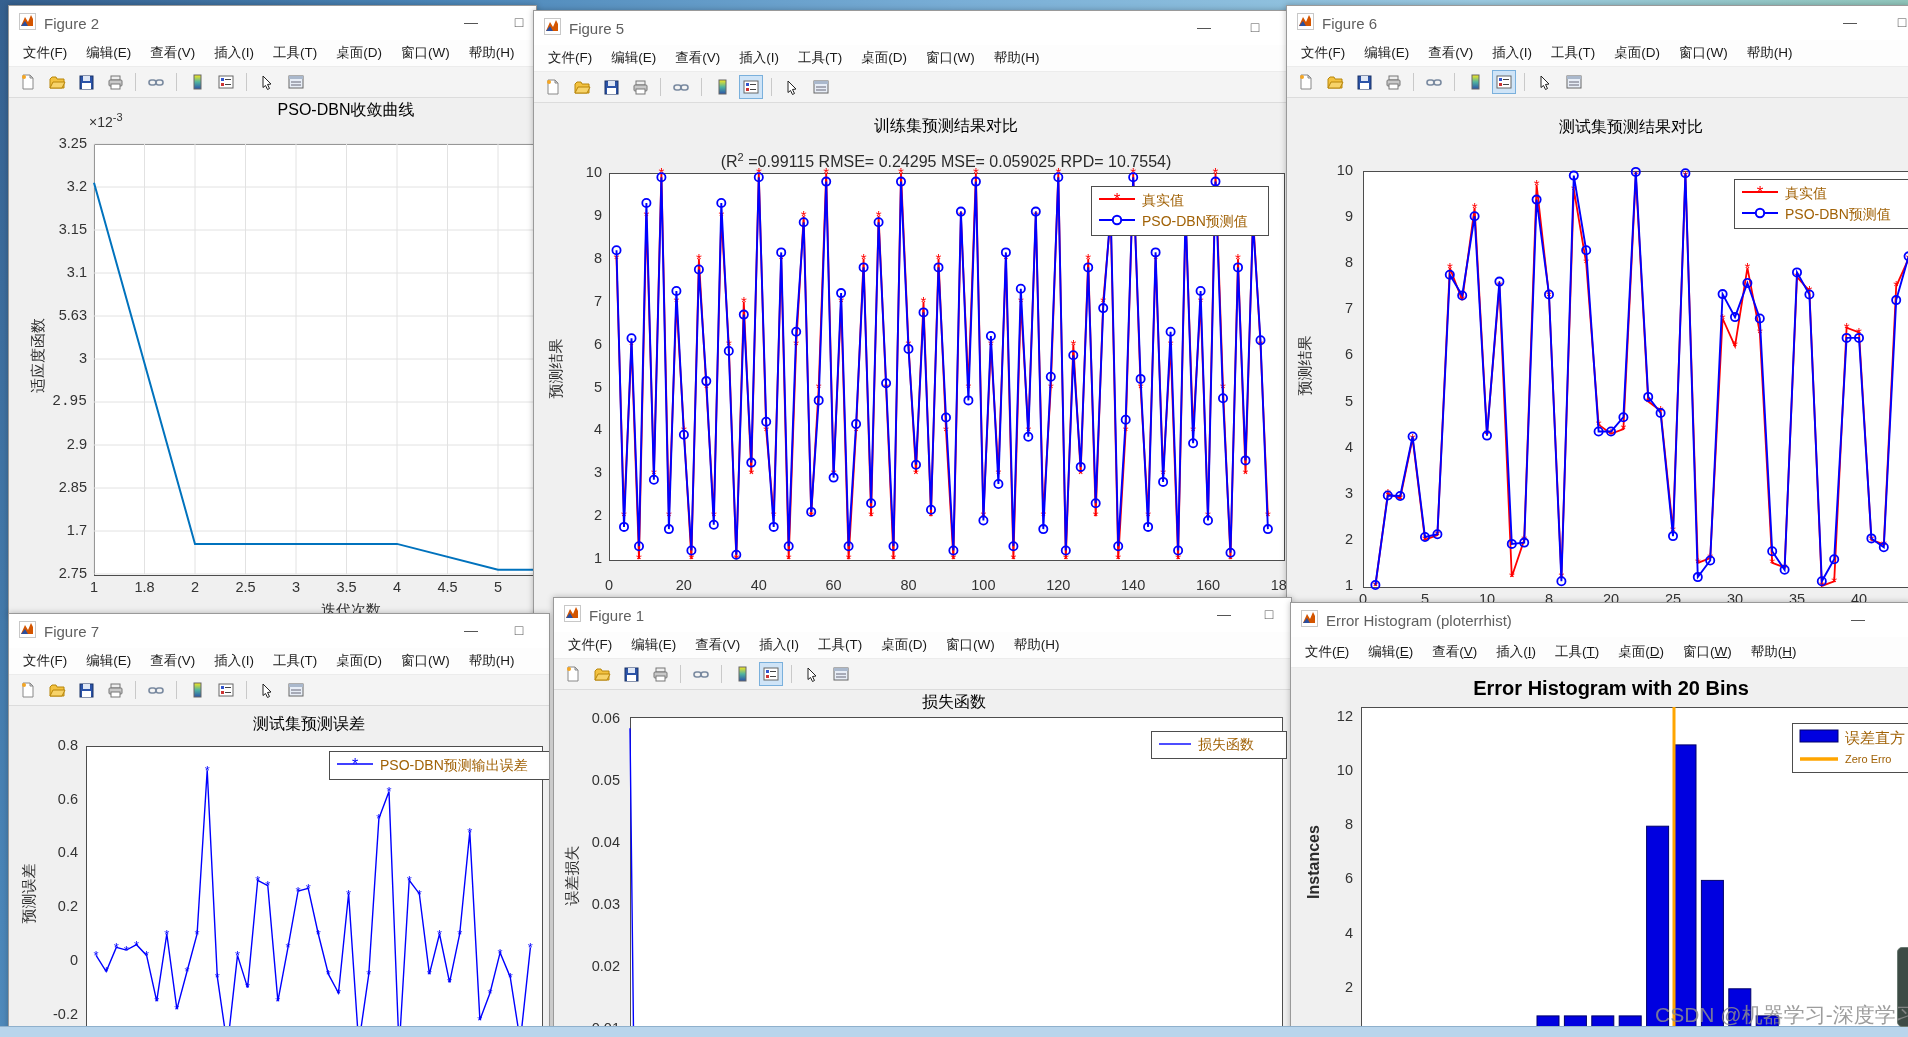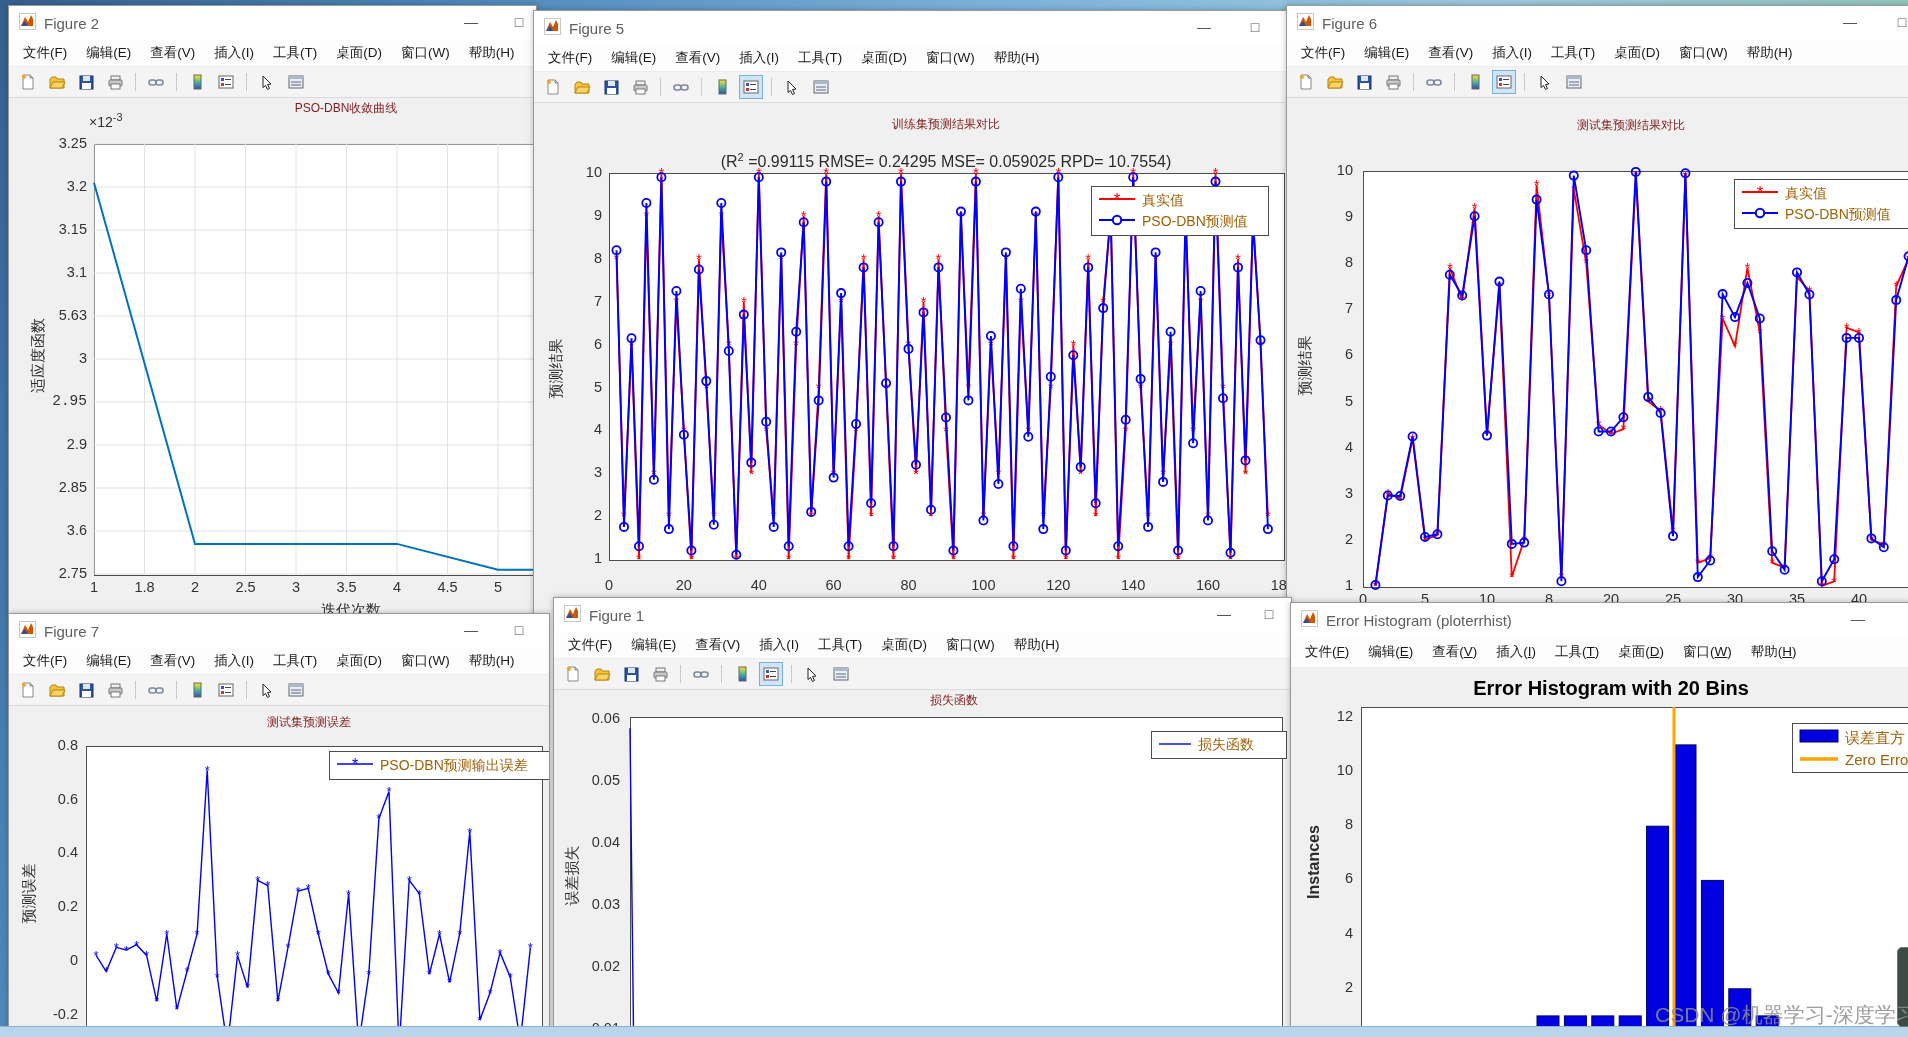--- a/index.html
+++ b/index.html
@@ -11,21 +11,21 @@
   .titlebar .ttl{color:#5f5f5f;font-size:15px;margin-left:8px}
   .wbtn{position:absolute;top:4px;width:30px;height:24px;text-align:center;color:#555;font-size:14px;line-height:24px}
   .menubar{height:26px;background:#fdfdfd;display:flex;align-items:center;gap:19px;padding-left:14px;font-size:13.5px;color:#1a1a1a;border-bottom:1px solid #ececec}
   .menubar .mi{white-space:nowrap}
   .toolbar{height:30px;background:#f4f4f4;border-bottom:1px solid #dcdcdc;display:flex;align-items:center;gap:5px;padding-left:7px}
   .ti{width:22px;height:22px;display:inline-flex;align-items:center;justify-content:center;border:1px solid transparent}
   .ti.active{background:#cfe4f7;border:1px solid #7ab0dc}
   .tsep{width:1px;height:18px;background:#c9c9c9;margin:0 3px}
   .plotrect{position:absolute;background:#fff;border:1px solid #4d4d4d}
   .chart-svg{position:absolute;left:0;top:0;pointer-events:none}
-  .ptitle{position:absolute;font-size:12px;color:#7f1d1d;font-weight:500;text-align:right;white-space:nowrap;transform:translateX(-50%)}
+  .ptitle{position:absolute;font-size:16px;color:#000000;font-weight:500;text-align:right;white-space:nowrap;transform:translateX(-50%)}
   .pstats{position:absolute;font-size:16px;color:#2b2b2b;text-align:center;white-space:nowrap;transform:translateX(-50%)}
   .pstats sup,.mult sup{font-size:11px}
   .ylab{position:absolute;font-size:15px;color:#2b2b2b;transform:rotate(-90deg);transform-origin:center;white-space:nowrap}
   .ylab.bold{font-weight:bold;font-size:16px}
   .mult{position:absolute;font-size:14px;color:#333}
   .tick{position:absolute;font-size:14.5px;color:#333;white-space:nowrap}
   .tick.r{text-align:right}
   .tick.c{text-align:center}
   .legend{position:absolute;background:#fff;border:1px solid #4d4d4d;padding:4px 8px 4px 6px;display:flex;flex-direction:column;gap:2px;z-index:5}
   .lrow{display:flex;align-items:center;gap:6px;white-space:nowrap}
@@ -166,21 +166,21 @@
     </svg>
 <span class="tick r" style="left: 32px; top: 129px; width: 46px;">3.25</span>
     <span class="tick r" style="left: 32px; top: 172px; width: 46px;">3.2</span>
     <span class="tick r" style="left: 32px; top: 215px; width: 46px;">3.15</span>
     <span class="tick r" style="left: 32px; top: 258px; width: 46px;">3.1</span>
     <span class="tick r" style="left: 32px; top: 301px; width: 46px;">5.63</span>
     <span class="tick r" style="left: 32px; top: 344px; width: 46px;">3</span>
     <span class="tick r" style="left: 32px; top: 387px; width: 46px; font-family: Liberation Mono, monospace;">2.95</span>
     <span class="tick r" style="left: 32px; top: 430px; width: 46px;">2.9</span>
     <span class="tick r" style="left: 32px; top: 473px; width: 46px;">2.85</span>
-    <span class="tick r" style="left: 32px; top: 516px; width: 46px;">3.6</span>
+    <span class="tick r" style="left: 32px; top: 516px; width: 46px;">1.7</span>
     <span class="tick r" style="left: 32px; top: 559px; width: 46px;">2.75</span>
     <span class="tick c" style="left: 65px; top: 573px; width: 40px;">1</span>
     <span class="tick c" style="left: 115.5px; top: 573px; width: 40px;">1.8</span>
     <span class="tick c" style="left: 166px; top: 573px; width: 40px;">2</span>
     <span class="tick c" style="left: 216.5px; top: 573px; width: 40px;">2.5</span>
     <span class="tick c" style="left: 267px; top: 573px; width: 40px;">3</span>
     <span class="tick c" style="left: 317.5px; top: 573px; width: 40px;">3.5</span>
     <span class="tick c" style="left: 368px; top: 573px; width: 40px;">4</span>
     <span class="tick c" style="left: 418.5px; top: 573px; width: 40px;">4.5</span>
     <span class="tick c" style="left: 469px; top: 573px; width: 40px;">5</span>
@@ -1042,21 +1042,21 @@
     <div class="lrow">
         <span class="lsam"><svg width="40" height="16">
             <rect x="1" y="2" width="38" height="12" fill="#0000E0" stroke="#00006a"></rect>
           </svg></span>
         <span class="ltxt" style="font-size:15px">误差直方</span>
       </div>
     <div class="lrow">
         <span class="lsam"><svg width="40" height="10">
             <line x1="1" y1="5" x2="39" y2="5" stroke="#FFA500" stroke-width="3.5"></line>
           </svg></span>
-        <span class="ltxt" style="font-size:15px">Zero Erro</span>
+        <span class="ltxt" style="font-size:11px">Zero Erro</span>
       </div>
   </div>
 <span class="tick r" style="left: 32px; top: 104.8px; width: 30px;">12</span>
     <span class="tick r" style="left: 32px; top: 159px; width: 30px;">10</span>
     <span class="tick r" style="left: 32px; top: 213.2px; width: 30px;">8</span>
     <span class="tick r" style="left: 32px; top: 267.4px; width: 30px;">6</span>
     <span class="tick r" style="left: 32px; top: 321.6px; width: 30px;">4</span>
     <span class="tick r" style="left: 32px; top: 375.8px; width: 30px;">2</span>
   </div>
 

